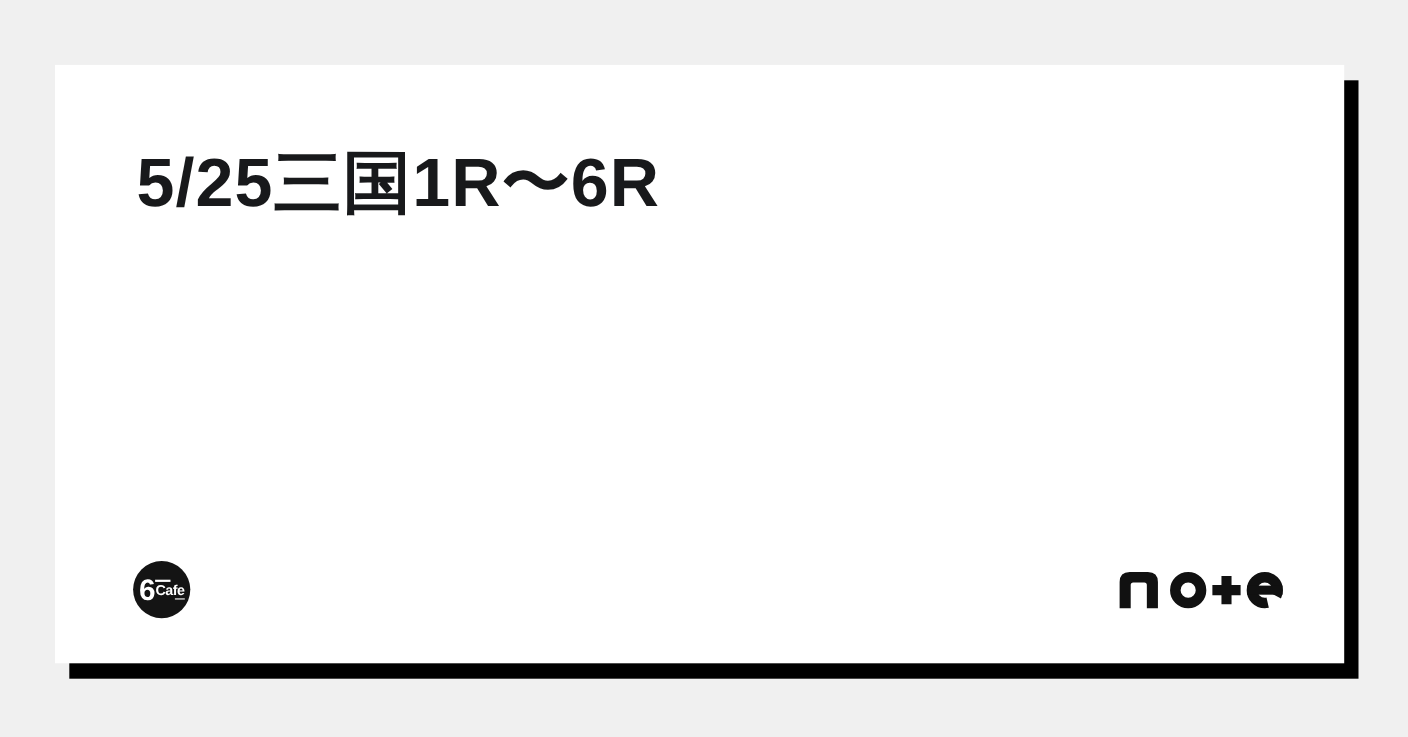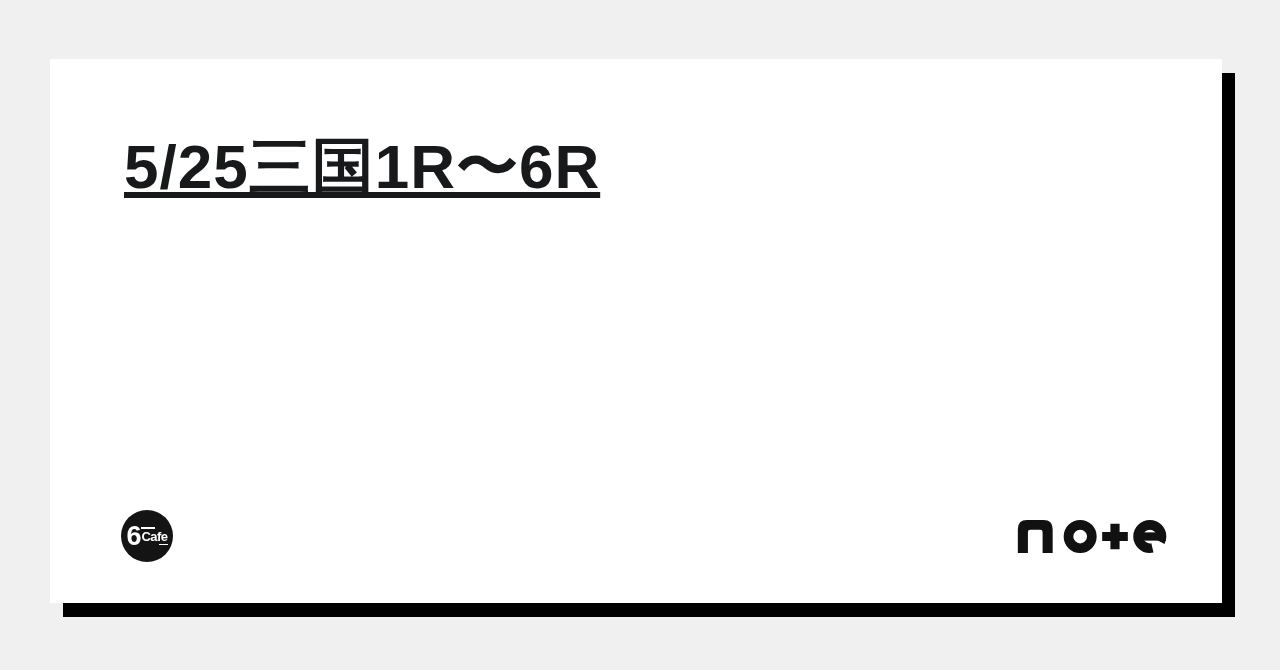--- a/index.html
+++ b/index.html
@@ -19,21 +19,20 @@
   }
   .card-title {
     position: absolute;
     left: 74px; top: 72px;
     margin: 0;
     font-size: 62px;
     line-height: 1.15;
     font-weight: 700;
     letter-spacing: 1px;
     color: #18191b;
-    text-decoration: underline;
   }
   .card-footer {
     position: absolute;
     left: 71px; right: 52px; bottom: 40px;
     height: 54px;
     display: flex;
     justify-content: space-between;
     align-items: center;
   }
   .author {

